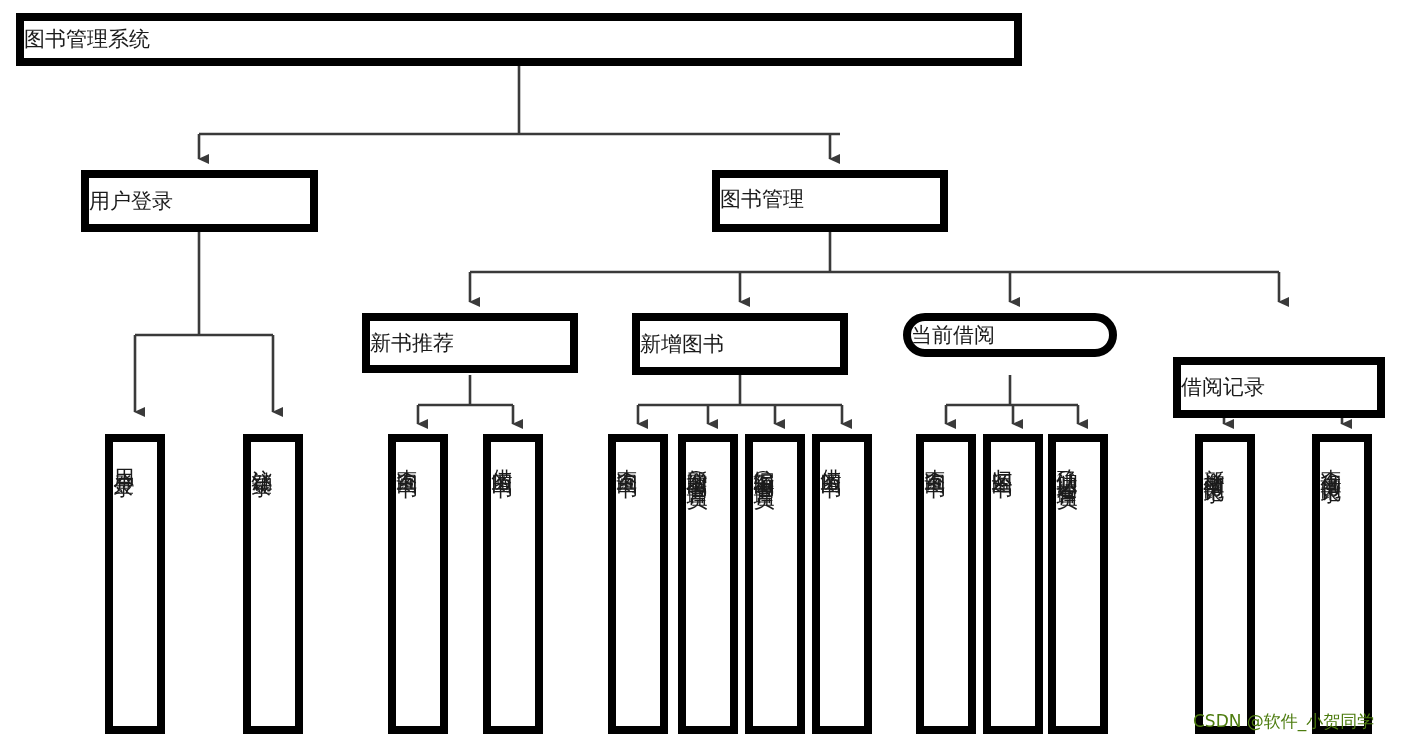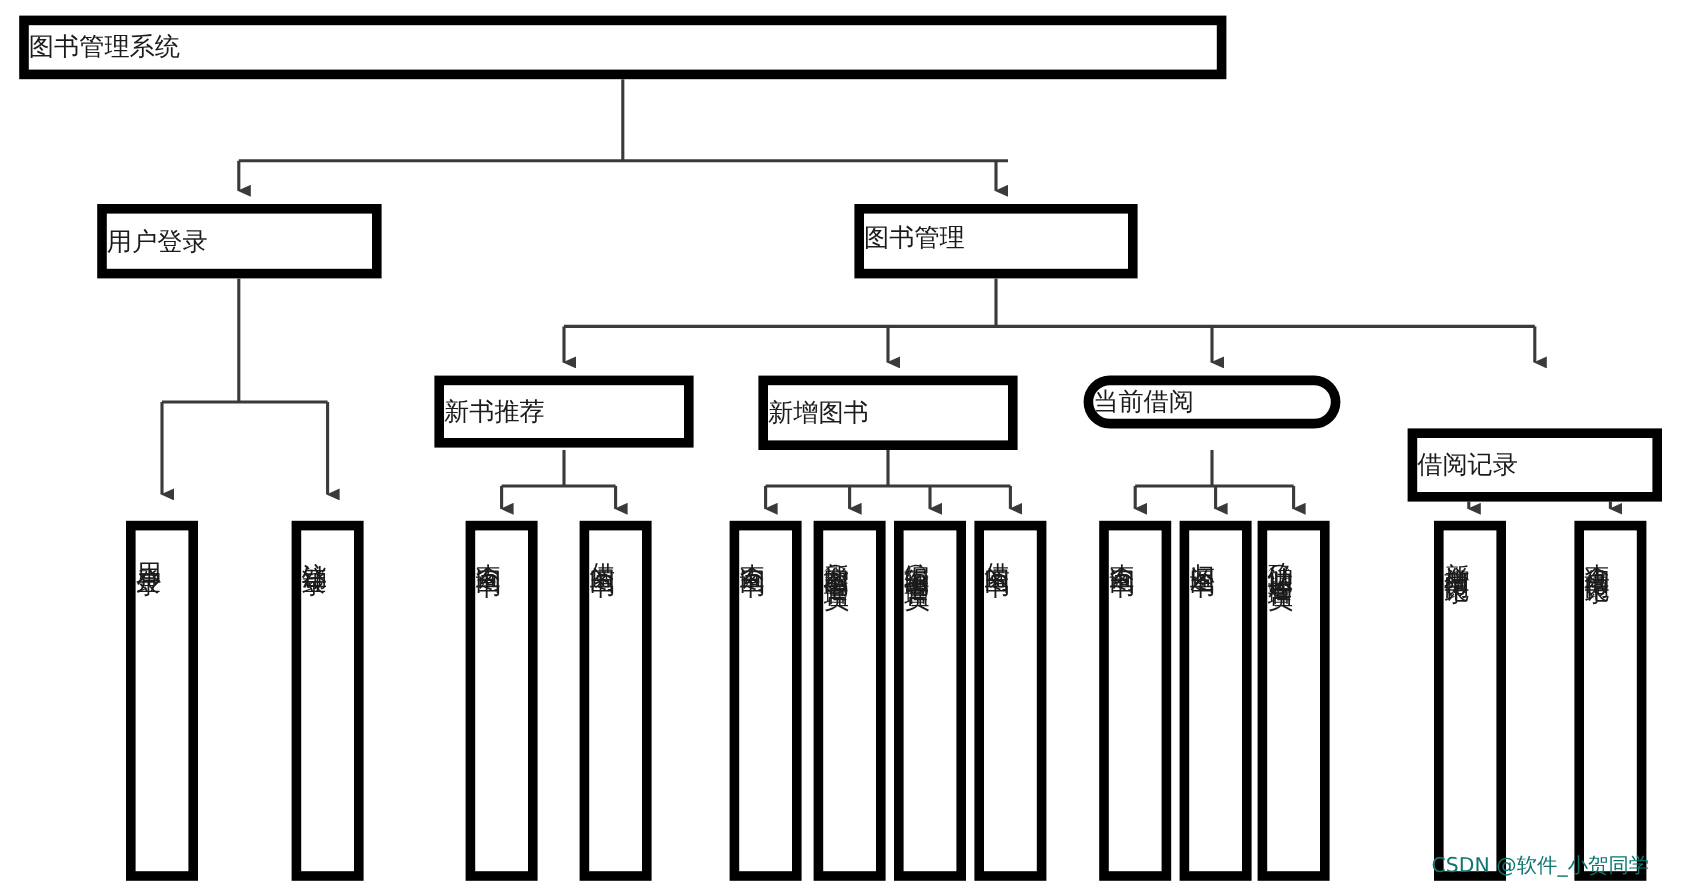--- a/index.html
+++ b/index.html
@@ -52,21 +52,21 @@
     text-orientation: upright;
     font-size: 21px;
     letter-spacing: 3px;
     line-height: 1;
   }
   .watermark {
     position: absolute;
     left: 1193px;
     top: 710px;
     font-size: 17px;
-    color: #0f766e;
+    color: #4d7c0f;
     z-index: 5;
     white-space: pre;
     pointer-events: none;
   }
 </style>
 </head>
 <body>
 
 <div id="canvas">
 

